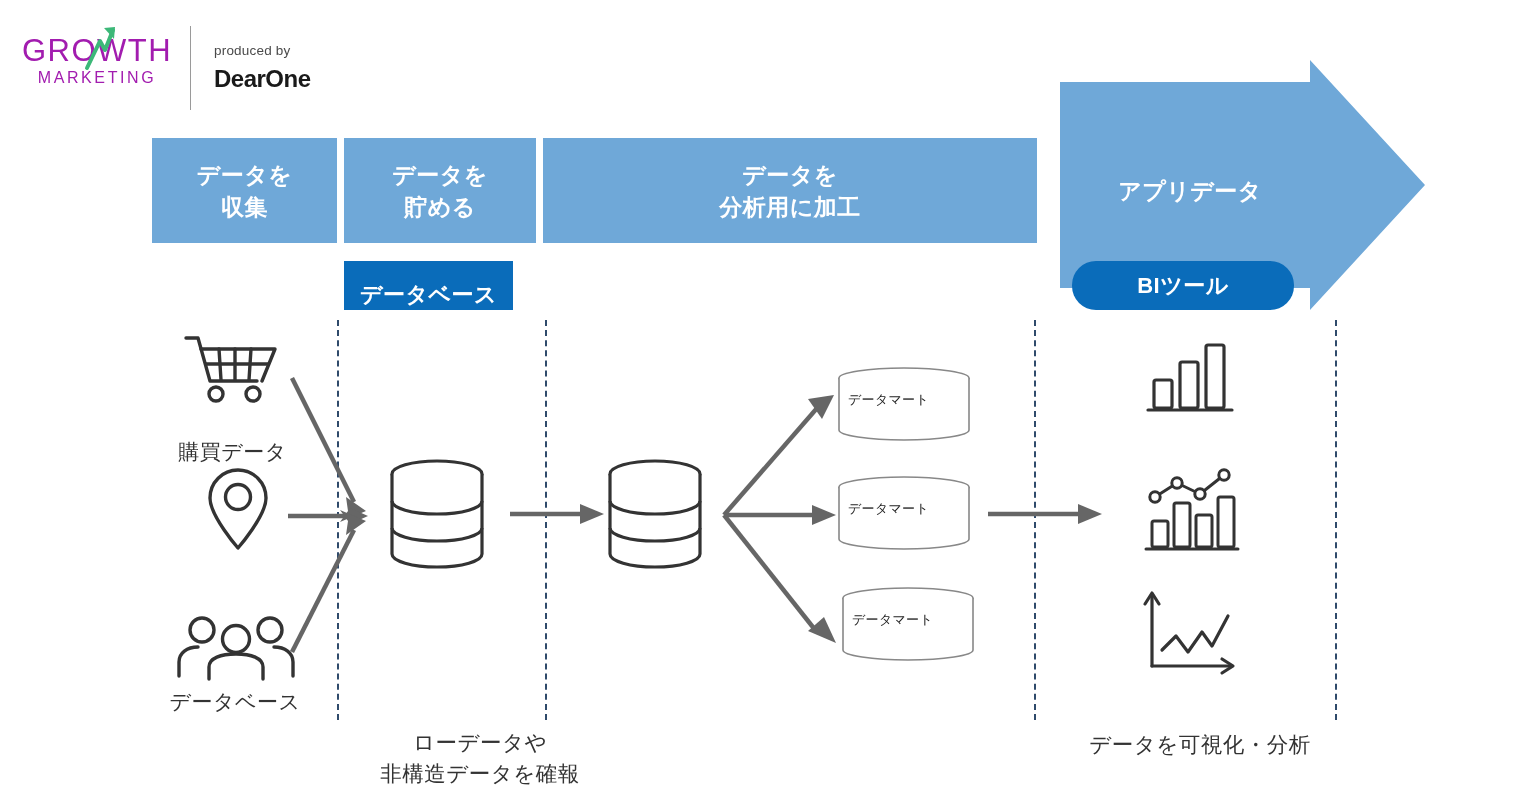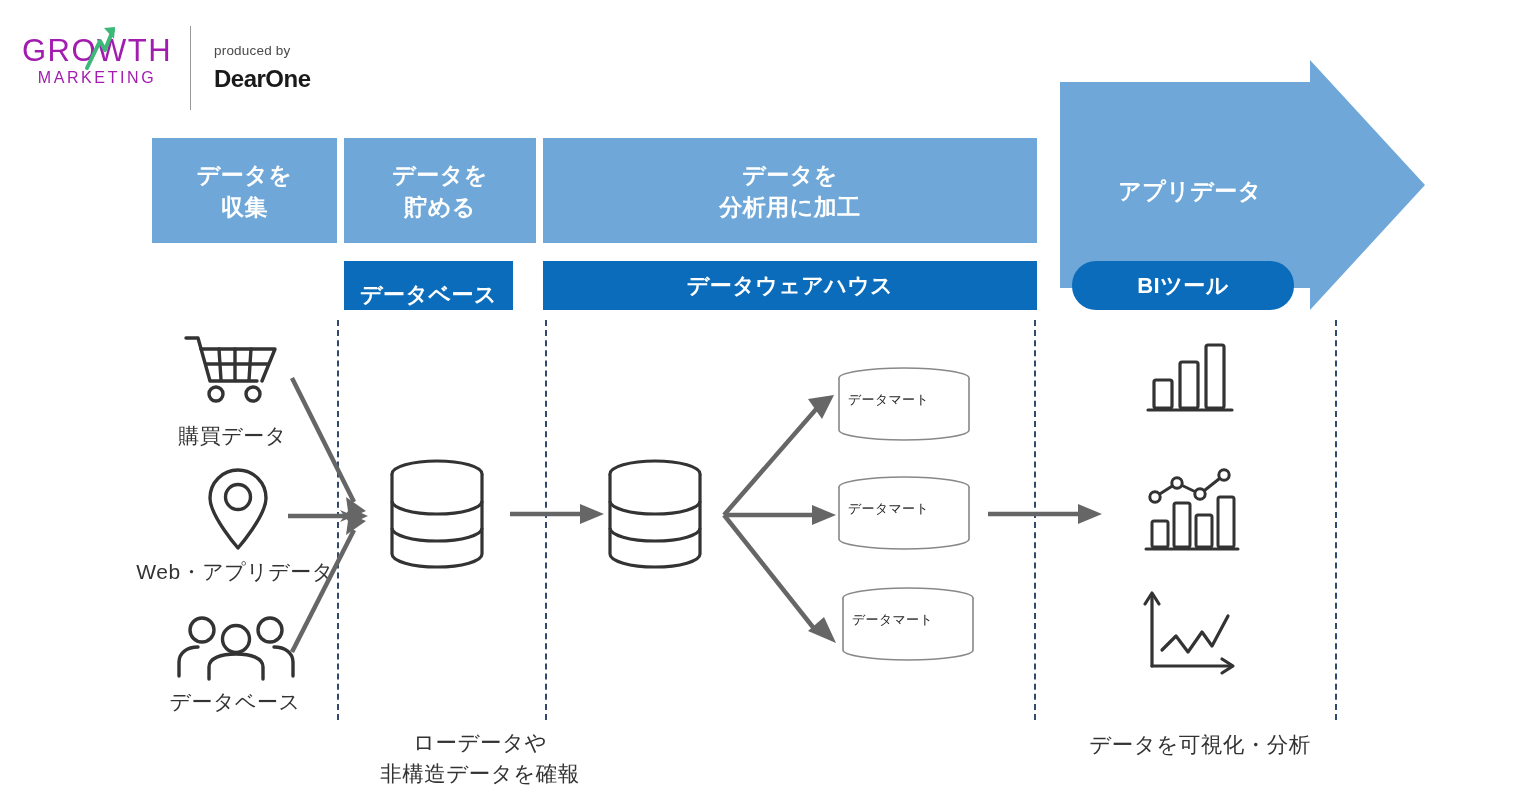--- a/index.html
+++ b/index.html
@@ -181,23 +181,20 @@
   </div>
 
   <div class="abs stage-box" style="left:1072px; top:138px; width:236px; height:105px;">
     <div>アプリデータ</div>
   </div>
 
   <div class="abs tool-box" style="left:344px; top:261px; width:169px; height:49px;align-items:flex-end;">
     <span>データベース</span>
   </div>
 
-  <div class="abs tool-box" style="left:543px; top:261px; width:494px; height:49px;">
-    <span>データウェアハウス</span>
-  </div>
 
   <div class="abs tool-box" style="left:1072px; top:261px; width:222px; height:49px;border-radius:24px;">
     <span>BIツール</span>
   </div>
 
   <div class="abs vdash" style="left:337px; top:320px; height:400px;"></div>
   <div class="abs vdash" style="left:545px; top:320px; height:400px;"></div>
   <div class="abs vdash" style="left:1034px; top:320px; height:400px;"></div>
   <div class="abs vdash" style="left:1335px; top:320px; height:400px;"></div>
 
@@ -208,31 +205,30 @@
         <path d="M18 16 L92 16 L79 48"></path>
         <line x1="23" y1="31" x2="85" y2="31"></line>
         <line x1="36" y1="16" x2="38" y2="47"></line>
         <line x1="52" y1="16" x2="52" y2="47"></line>
         <line x1="68" y1="16" x2="66" y2="47"></line>
         <circle cx="33" cy="61" r="7"></circle>
         <circle cx="70" cy="61" r="7"></circle>
       </g>
     </svg>
   </div>
-  <div class="abs src-label" style="left:100px; top:422px; width:265px;">購買データ</div>
+  <div class="abs src-label" style="left:100px; top:438px; width:265px;">購買データ</div>
 
   <div class="abs" style="left:205px; top:467px;">
     <svg width="66" height="84" viewBox="0 0 66 84">
       <g stroke="#333333" stroke-width="3.4" fill="none" stroke-linejoin="round">
         <path d="M33 81 C33 81 61 49 61 31 C61 15.5 48.5 3 33 3 C17.5 3 5 15.5 5 31 C5 49 33 81 33 81 Z"></path>
         <circle cx="33" cy="30" r="12.5"></circle>
       </g>
     </svg>
   </div>
-  <div class="abs src-label" style="left:100px; top:558px; width:270px;">Web・アプリデータ</div>
 
   <div class="abs" style="left:176px; top:614px;">
     <svg width="120" height="70" viewBox="0 0 120 70">
       <g stroke="#333333" stroke-width="3.4" fill="none" stroke-linecap="round" stroke-linejoin="round">
         <circle cx="26" cy="16" r="12"></circle>
         <path d="M3 62 L3 48 C3 39 11 33 22 33"></path>
         <circle cx="94" cy="16" r="12"></circle>
         <path d="M117 62 L117 48 C117 39 109 33 98 33"></path>
         <circle cx="60" cy="25" r="13.5"></circle>
         <path d="M33 65 L33 53 C33 44 45 40 60 40 C75 40 87 44 87 53 L87 65"></path>

